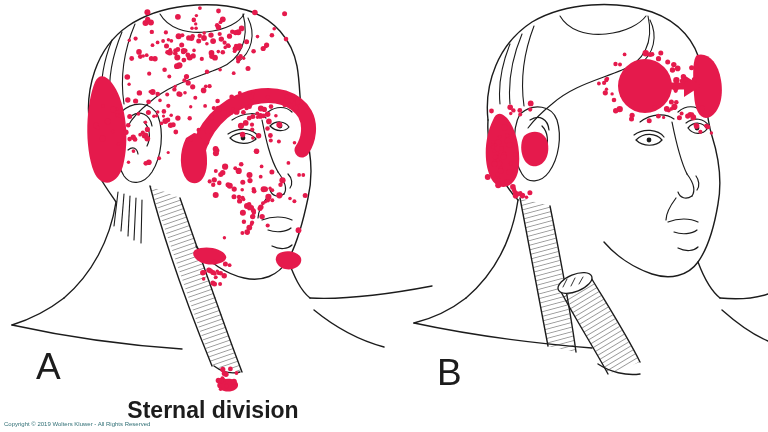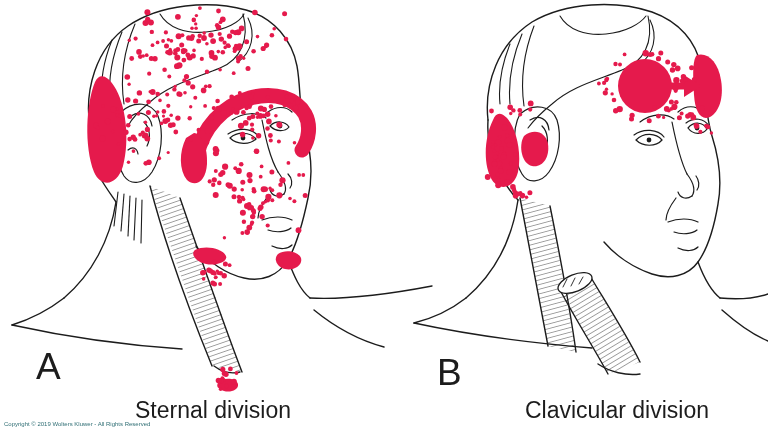--- a/index.html
+++ b/index.html
@@ -1,20 +1,20 @@
 <!DOCTYPE html>
 <html><head>
 <meta charset="utf-8">
 <style>
   html,body{margin:0;padding:0;background:#fff;}
   #stage{position:relative;width:768px;height:432px;background:#fff;overflow:hidden;
          font-family:"Liberation Sans",sans-serif;}
   #art{position:absolute;left:0;top:0;}
   .panel-letter{position:absolute;font-size:37px;color:#1c1c1c;line-height:1;}
-  .caption{position:absolute;width:300px;text-align:center;font-size:23px;color:#1c1c1c;line-height:1;}
+  .caption{position:absolute;width:300px;text-align:center;font-size:23px;color:#1c1c1c;line-height:1;font-weight:bold;}
   #letter-a{left:36px;top:348px;}
   #letter-b{left:437px;top:354px;}
   #caption-a{left:63px;top:399px;}
   #caption-b{left:467px;top:399px;}
   #copyright{position:absolute;left:4px;top:421px;font-size:6px;color:#2f6e74;letter-spacing:0;}
 </style>
 </head>
 <body>
 
 <div id="stage">
@@ -617,16 +617,15 @@
         <circle cx="510.2" cy="107.3" r="2.8" fill="#e51a4c"></circle>
         <circle cx="519.8" cy="110.4" r="2.4" fill="#e51a4c"></circle>
         <circle cx="510.7" cy="113.5" r="1.7" fill="#e51a4c"></circle>
       </g>
   </svg>
 
   <div class="panel-letter" id="letter-a">A</div>
   <div class="panel-letter" id="letter-b">B</div>
 
   <div class="caption" id="caption-a">Sternal division</div>
-  <div class="caption" id="caption-b">Clavicular division</div>
 
   <div id="copyright">Copyright © 2019 Wolters Kluwer - All Rights Reserved</div>
 </div>
 
 </body></html>

